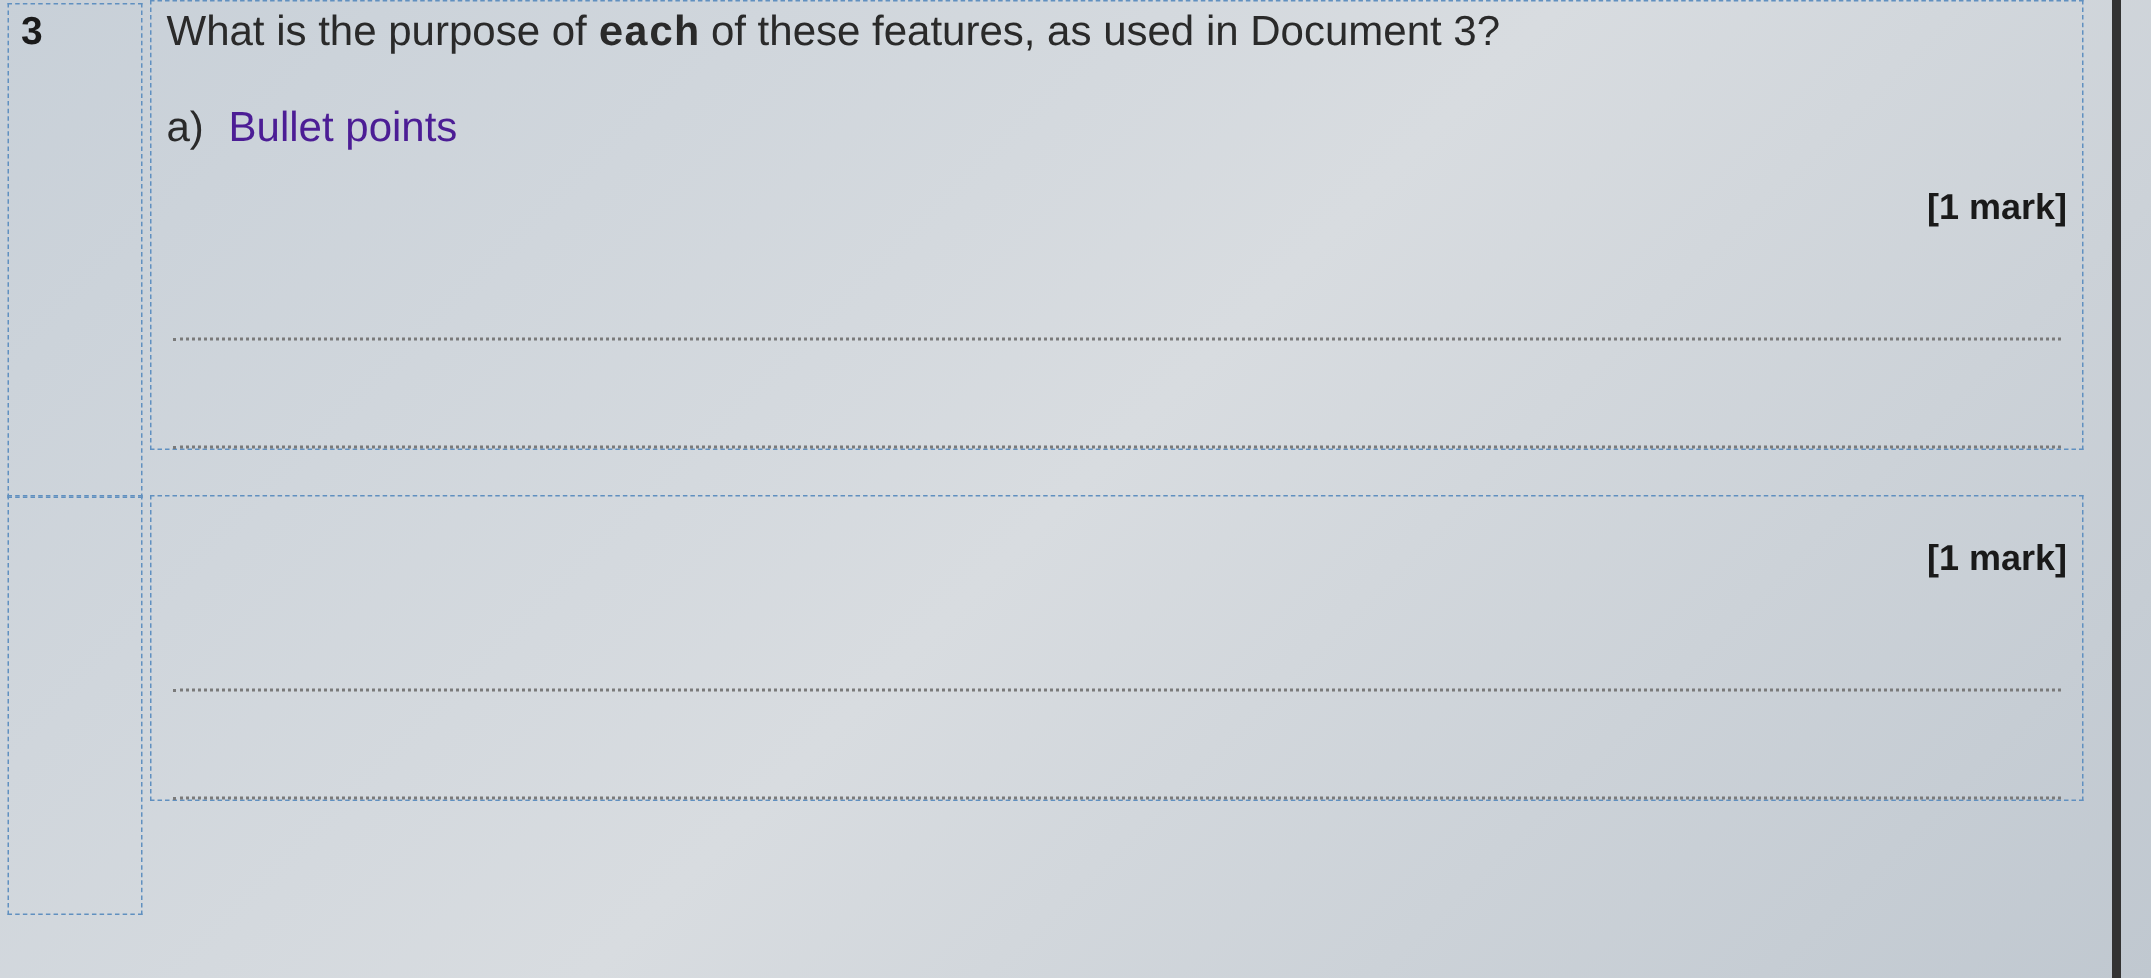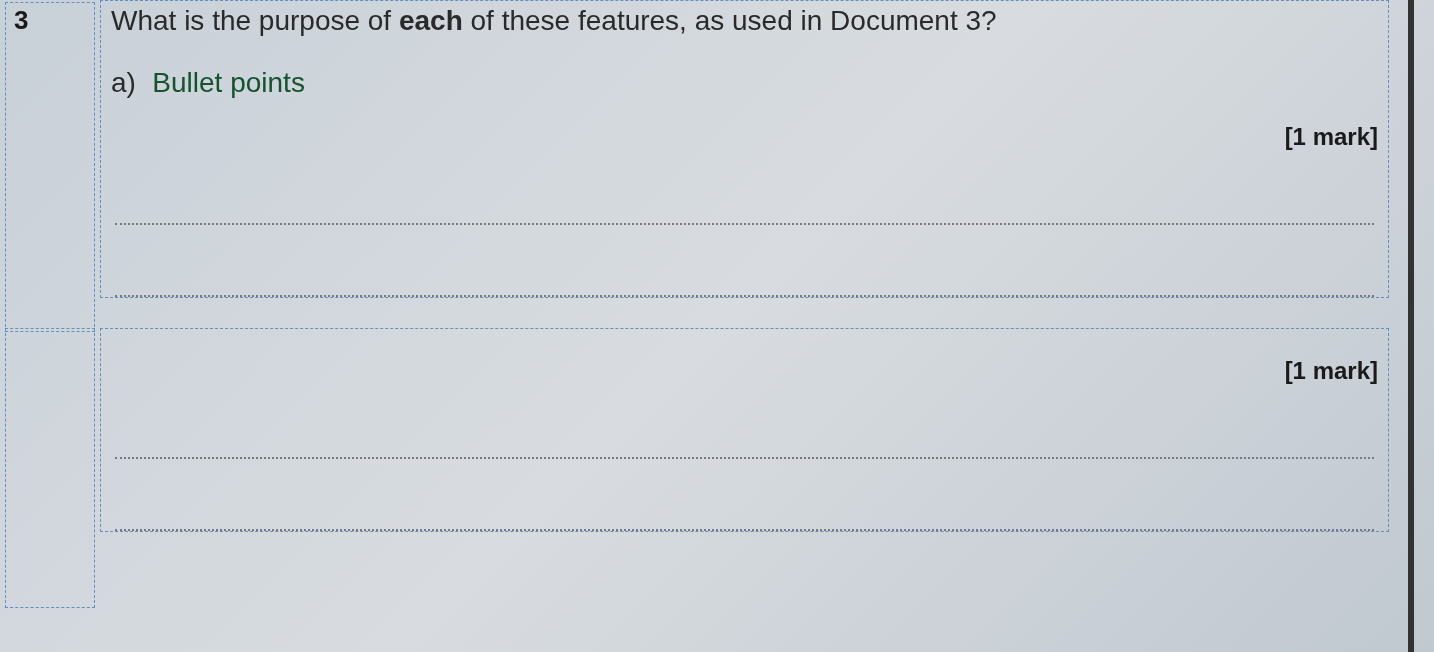--- a/index.html
+++ b/index.html
@@ -35,33 +35,34 @@
       font-weight: bold;
       color: #1a1a1a;
     }
     .question-text {
       font-size: 28px;
       color: #2a2a2a;
       margin-bottom: 30px;
     }
     .question-text .bold {
       font-weight: bold;
+      font-family: Liberation Mono, monospace;
     }
     .sub-q {
       margin-top: 25px;
       margin-bottom: 10px;
     }
     .sub-label {
       font-size: 28px;
       color: #2a2a2a;
       display: inline;
     }
     .sub-text {
       font-size: 28px;
-      color: #14532d;
+      color: #4c1d95;
       display: inline;
       margin-left: 12px;
     }
     .mark-label {
       font-size: 24px;
       font-weight: bold;
       color: #1a1a1a;
       text-align: right;
       margin-top: 24px;
       margin-bottom: 2px;

